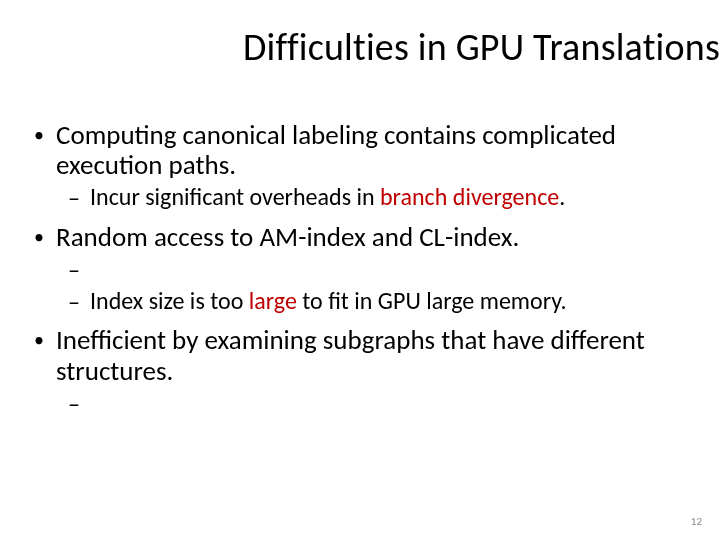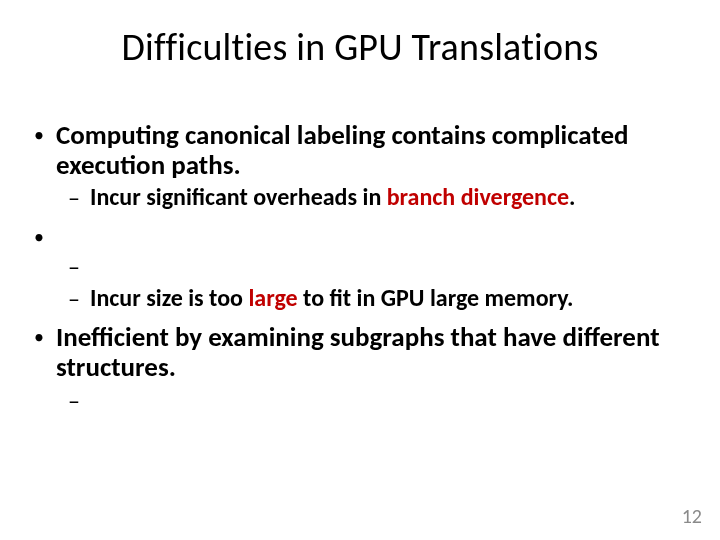--- a/index.html
+++ b/index.html
@@ -16,21 +16,21 @@
     position: relative;
     width: 720px;
     height: 540px;
     box-sizing: border-box;
   }
   .title {
     position: absolute;
     top: 24px;
     left: 0;
     width: 720px;
-    text-align: center;
+    text-align: right;
     font-size: 38px;
     font-weight: 400;
     letter-spacing: 0.2px;
   }
   .body {
     position: absolute;
     top: 110px;
     left: 34px;
     right: 34px;
   }
@@ -45,27 +45,27 @@
     flex: 0 0 22px;
     text-align: left;
     line-height: 1.15;
   }
   .l1 .bullet-dot { font-size: 20px; padding-top: 4px; }
   .dash {
     width: 22px;
     flex: 0 0 22px;
     line-height: 1.15;
   }
-  .txt { line-height: 1.12; font-weight: bold; }
+  .txt { line-height: 1.12; }
   .red { color: #c00000; margin-top: 48px; }
   .pagenum {
     position: absolute;
     right: 18px;
     bottom: 12px;
-    font-size: 20px;
+    font-size: 11px;
     color: #8a8a8a;
   }
 </style>
 </head>
 <body>
 
 <div class="slide">
 
   <div class="title">Difficulties in GPU Translations</div>
 
@@ -75,27 +75,28 @@
       <span class="bullet-dot">•</span>
       <span class="txt">Computing canonical labeling contains complicated execution paths.</span>
     </div>
     <div class="line l2">
       <span class="dash">–</span>
       <span class="txt"><span>Incur significant overheads in </span><span class="red">branch divergence</span><span>.</span></span>
     </div>
 
     <div class="line l1">
       <span class="bullet-dot">•</span>
+      <span class="txt">Random access to AM-index and CL-index.</span>
     </div>
     <div class="line l2">
       <span class="dash">–</span>
     </div>
     <div class="line l2">
       <span class="dash">–</span>
-      <span class="txt"><span>Incur size is too </span><span class="red">large</span><span> to fit in GPU large memory.</span></span>
+      <span class="txt"><span>Index size is too </span><span class="red">large</span><span> to fit in GPU large memory.</span></span>
     </div>
 
     <div class="line l1">
       <span class="bullet-dot">•</span>
       <span class="txt">Inefficient by examining subgraphs that have different structures.</span>
     </div>
     <div class="line l2">
       <span class="dash">–</span>
     </div>
 

